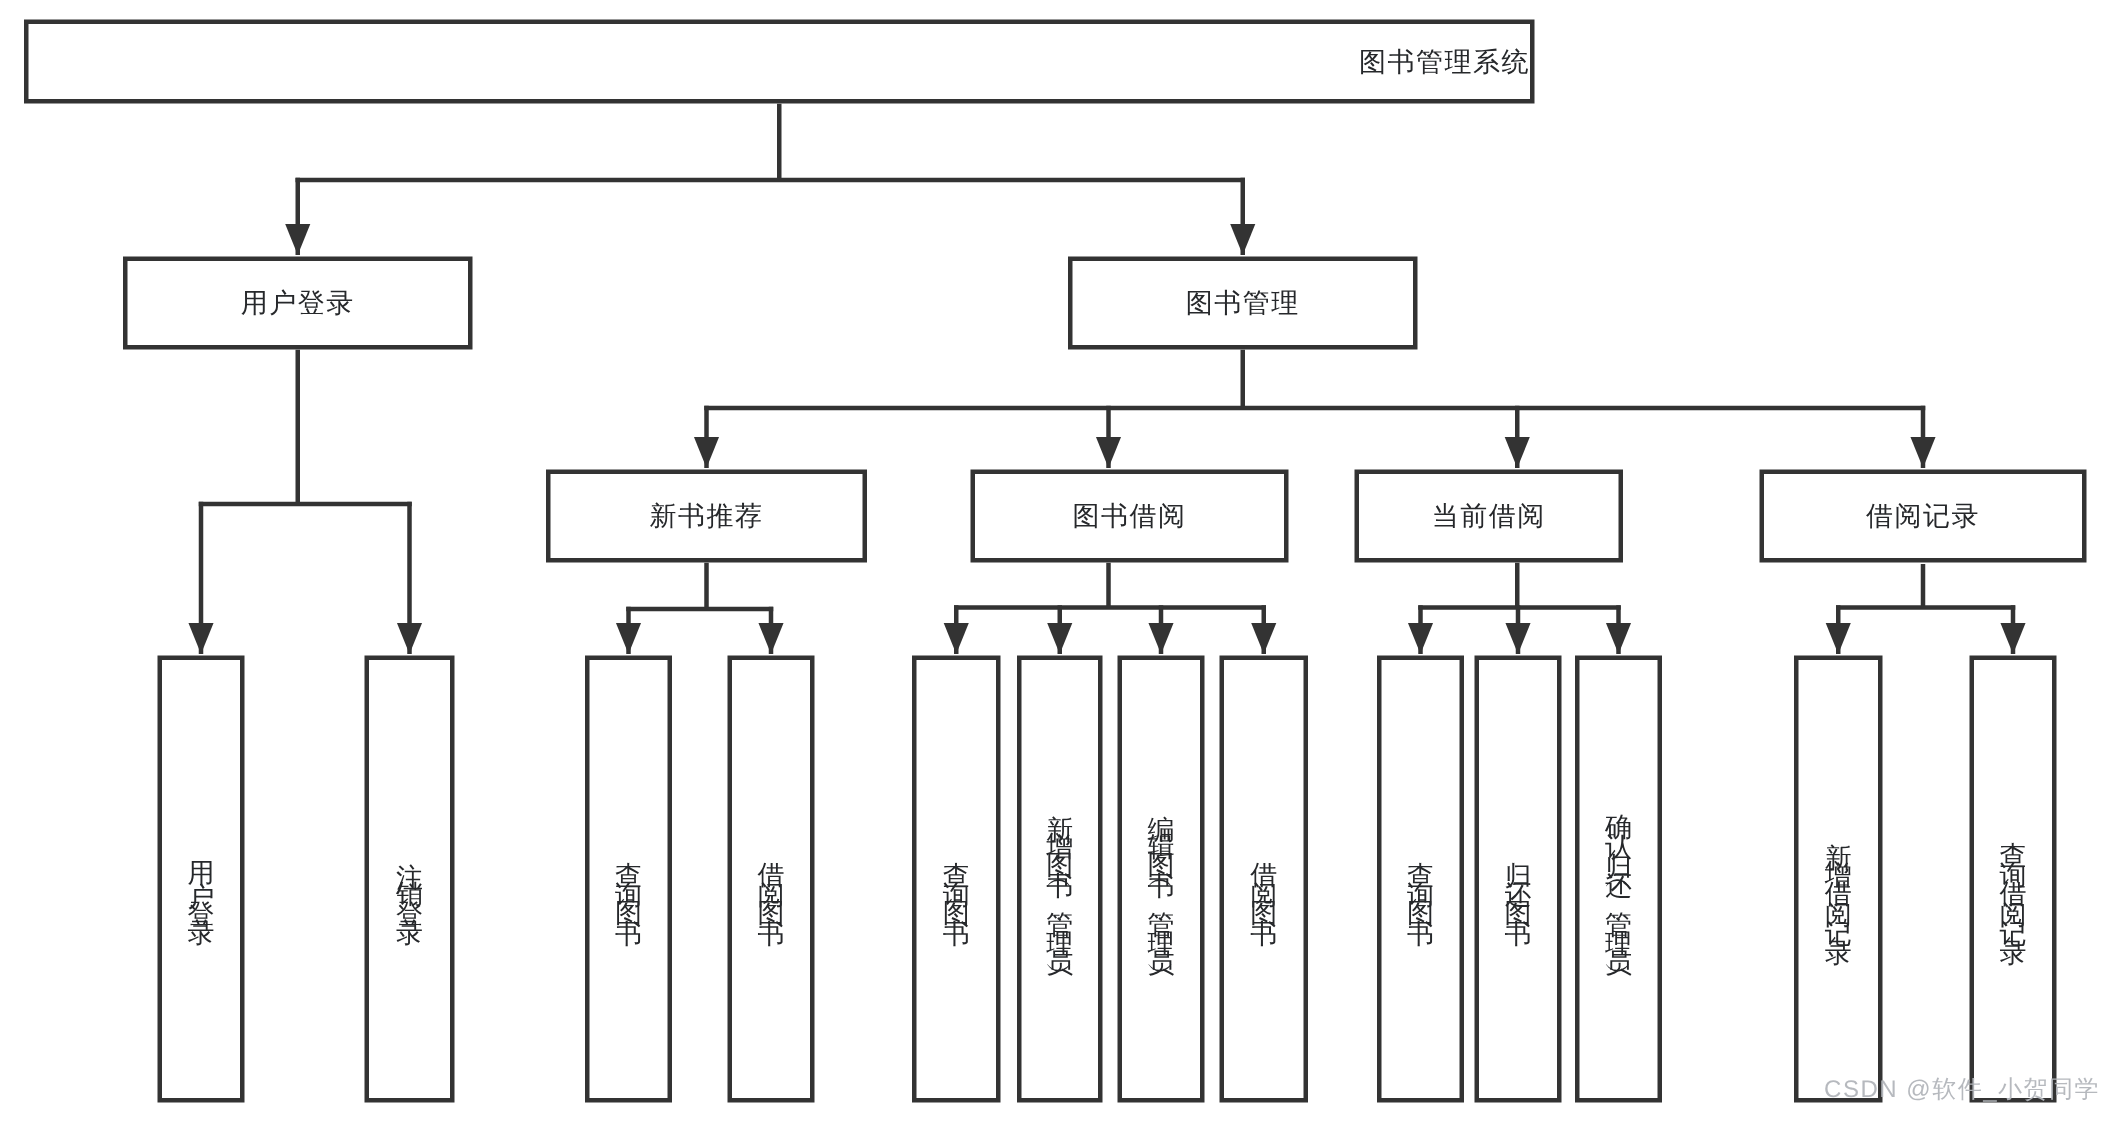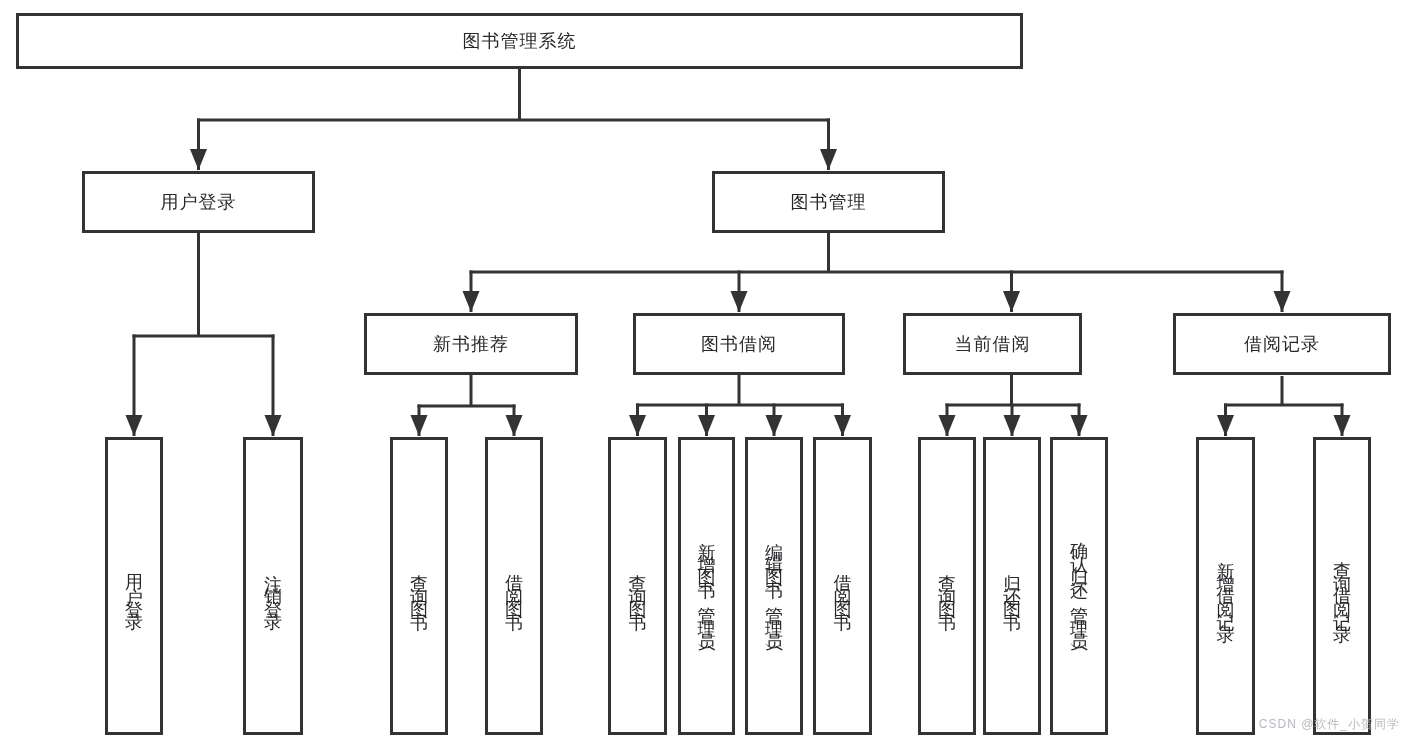--- a/index.html
+++ b/index.html
@@ -33,41 +33,42 @@
   .hbox {
     height: 62px;
     font-size: 18px;
     letter-spacing: 1px;
   }
   .root {
     left: 16px;
     top: 13px;
     width: 1007px;
     height: 56px;
+    justify-content: flex-end;
   }
   .l2 { top: 171px; }
   .l3 { top: 313px; }
   .vbox {
     top: 437px;
     height: 298px;
   }
   .vlbl {
     writing-mode: vertical-rl;
     text-orientation: mixed;
     font-size: 18px;
     letter-spacing: 13px;
     line-height: 1;
     white-space: nowrap;
   }
   .lbl { line-height: 1; }
   .watermark {
     position: absolute;
     top: 716px;
     right: 5px;
-    font-size: 12px;
+    font-size: 16px;
     color: rgba(178, 181, 186, 0.95);
     letter-spacing: 1px;
     z-index: 10;
     white-space: nowrap;
   }
 </style>
 </head>
 <body>
 
 <div class="stage">
@@ -136,21 +137,21 @@
   <div class="box hbox l2" style="left:82px;width:233px">
     <span class="lbl">用户登录</span>
   </div>
   <div class="box hbox l3" style="left:364px;width:214px">
     <span class="lbl">新书推荐</span>
   </div>
 
   <div class="box hbox l2" style="left:712px;width:233px">
     <span class="lbl">图书管理</span>
   </div>
-  <div class="box hbox l3" style="left:633px;width:212px">
+  <div class="box hbox l3" style="left:647px;width:212px">
     <span class="lbl">图书借阅</span>
   </div>
   <div class="box hbox l3" style="left:903px;width:179px">
     <span class="lbl">当前借阅</span>
   </div>
   <div class="box hbox l3" style="left:1173px;width:218px">
     <span class="lbl">借阅记录</span>
   </div>
 
   <div class="box vbox" style="left:105px;width:58px">

